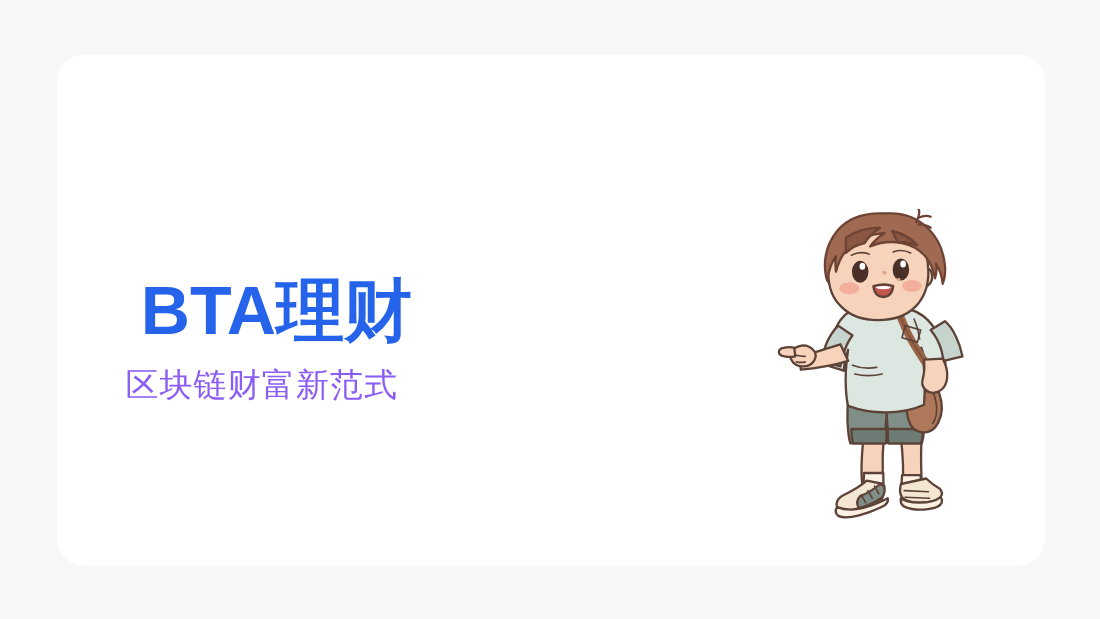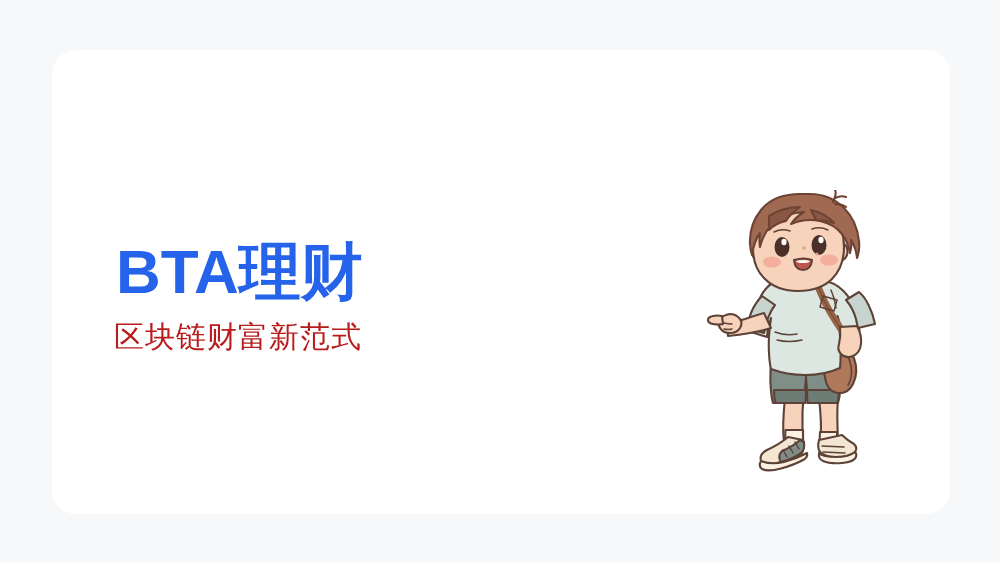--- a/index.html
+++ b/index.html
@@ -39,29 +39,29 @@
     top: 185px;
     width: 420px;
   }
 
   #brand-title {
     font-size: 62px;
     line-height: 1.05;
     font-weight: 700;
     color: #2563eb;
     letter-spacing: 0px;
-    margin: 4px;
+    margin: 16px;
     white-space: nowrap;
   }
 
   #brand-subtitle {
     font-size: 30px;
     line-height: 1.25;
     font-weight: 500;
-    color: #b91c1c;
+    color: #8b5cf6;
     margin: 14px 0 0 2px;
     letter-spacing: 1px;
     white-space: nowrap;
   }
 
   
   #character-illustration {
     position: absolute;
     left: 655px;
     top: 140px;

